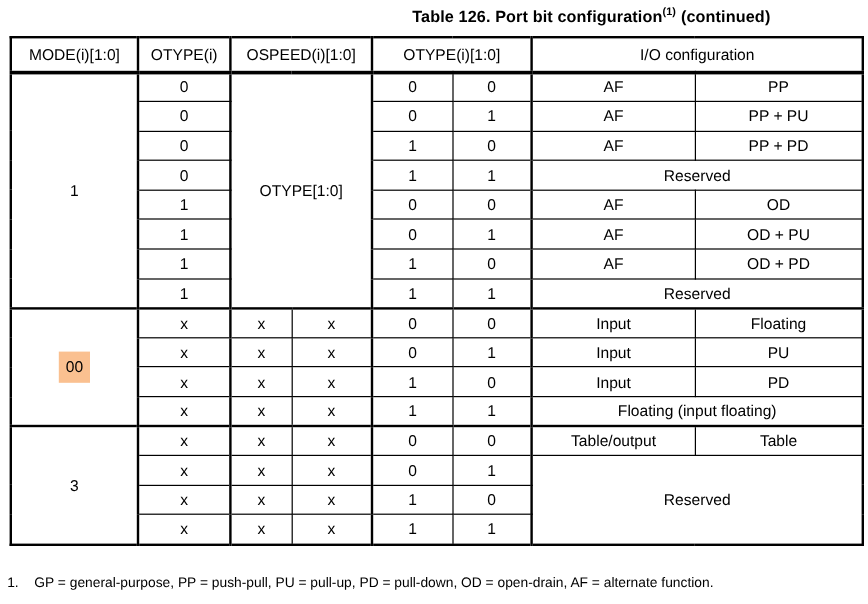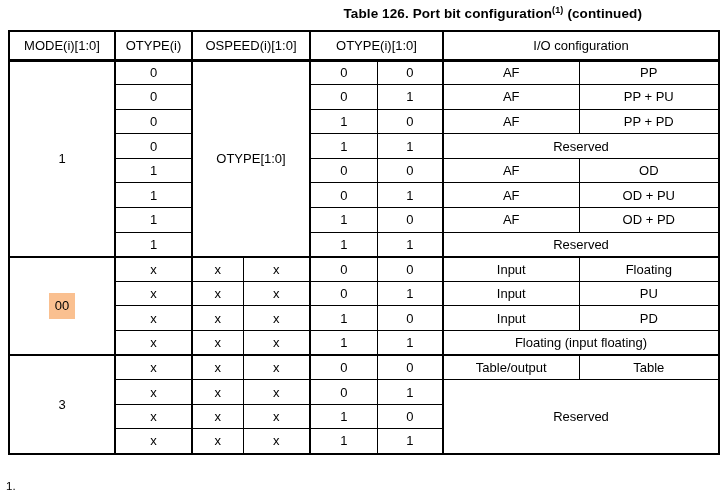--- a/index.html
+++ b/index.html
@@ -223,15 +223,16 @@
         <td class="ml">x</td>
         <td>x</td>
         <td class="ml">1</td>
         <td>1</td>
       </tr>
     </tbody>
   </table>
 
   <div class="footnote">
     <span>1.</span>
+    <span>GP = general-purpose, PP = push-pull, PU = pull-up, PD = pull-down, OD = open-drain, AF = alternate function.</span>
   </div>
 
 </div>
 
 </body></html>

